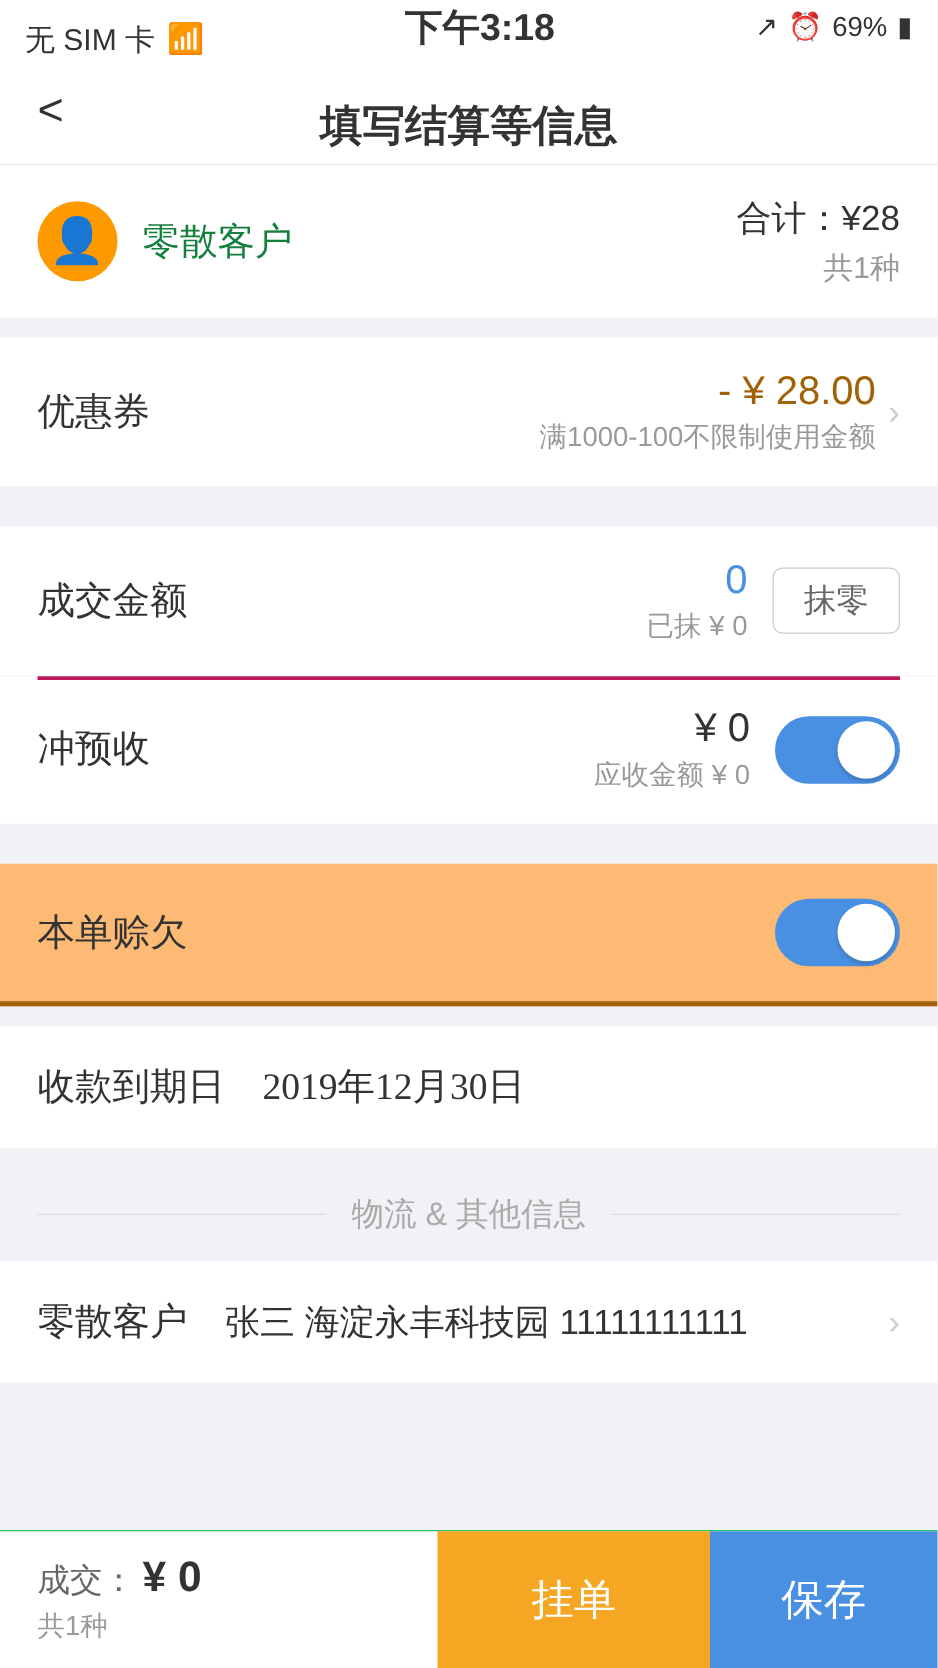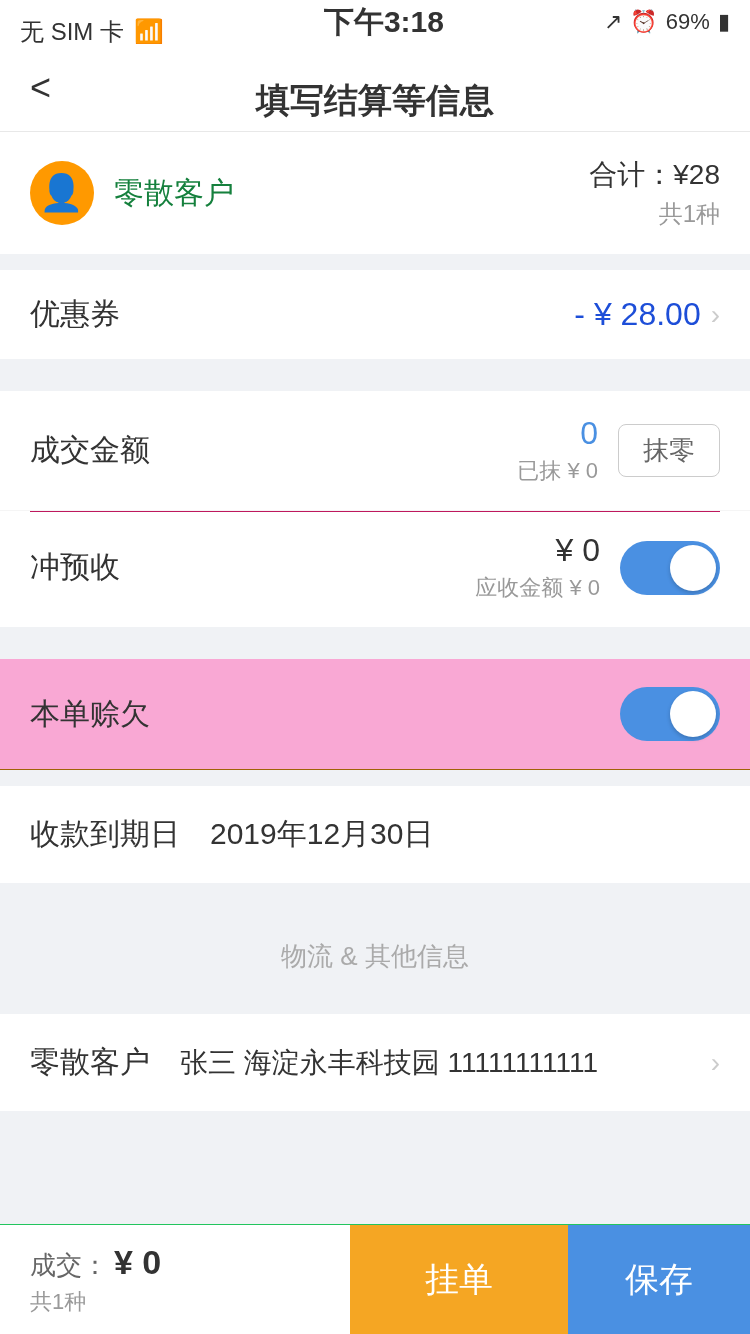--- a/index.html
+++ b/index.html
@@ -83,21 +83,21 @@
     }
     .avatar-icon {
       font-size: 36px;
       color: #fff;
     }
     .customer-name { font-size: 30px; color: #15803d; font-weight: 500; }
     .customer-right { text-align: right; }
     .total-amount { font-size: 28px; color: #333; }
     .total-count { font-size: 24px; color: #999; margin-top: 4px; }
     .coupon-label { font-size: 30px; color: #333; }
-    .coupon-discount { font-size: 32px; color: #1d4ed8; font-weight: 500; }
+    .coupon-discount { font-size: 32px; color: #a16207; font-weight: 500; }
     .coupon-desc { font-size: 22px; color: #999; text-align: right; margin-top: 4px; }
     .coupon-right-wrap { text-align: right; }
     .chevron-right { font-size: 28px; color: #ccc; }
 
     
     .white-section {
       background: #fff;
       margin-bottom: 16px;
     }
 
@@ -154,52 +154,52 @@
     .chong-sub { font-size: 22px; color: #999; margin-top: 4px; }
 
     
     .separator-band {
       height: 16px;
       background: #f0f2f5;
     }
 
     
     .benshen-section {
-      background: #f9a8d4;
+      background: #fdba74;
       padding: 28px 30px;
       display: flex;
       align-items: center;
       justify-content: space-between;
-      border-bottom: 1px solid #a16207;
+      border-bottom: 4px solid #a16207;
       margin-bottom: 16px;
     }
     .benshen-label { font-size: 30px; color: #333; }
 
     
     .due-date-section {
       background: #fff;
       padding: 28px 30px;
       display: flex;
       align-items: center;
       gap: 30px;
       margin-bottom: 0;
+      font-family: Liberation Serif, serif;
     }
     .due-date-label { font-size: 30px; color: #333; }
     .due-date-value { font-size: 30px; color: #333; }
 
     
     .logistics-separator {
       background: #f0f2f5;
       padding: 20px 30px;
       display: flex;
       align-items: center;
       justify-content: center;
       gap: 20px;
       margin: 16px 0 0 0;
-      flex-direction: column;
     }
     .sep-line {
       flex: 1;
       height: 1px;
       background: #ddd;
     }
     .logistics-text {
       font-size: 26px;
       color: #aaa;
     }
@@ -294,20 +294,21 @@
       <div class="total-count">共1种</div>
     </div>
   </div>
 
   <div class="white-section">
     <div style="padding: 24px 30px; display: flex; align-items: center; justify-content: space-between; border-radius: 17px;">
       <div class="coupon-label">优惠券</div>
       <div style="display: flex; align-items: center; gap: 10px;">
         <div class="coupon-right-wrap">
           <div class="coupon-discount">- ¥ 28.00</div>
+          <div class="coupon-desc">满1000-100不限制使用金额</div>
         </div>
         <span class="chevron-right">›</span>
       </div>
     </div>
   </div>
 
   <div class="separator-band"></div>
 
   <div class="white-section">
     <div class="row">
@@ -315,21 +316,21 @@
       <div class="row-right">
         <div class="amount-wrap">
           <div class="amount-value">0</div>
           <div class="amount-sub">已抹  ¥ 0</div>
         </div>
         <button class="round-btn">抹零</button>
       </div>
     </div>
 
     <div style="padding: 0 30px 24px 30px;">
-      <div style="display: flex; align-items: center; justify-content: space-between; padding-top: 20px; border-top: 1px solid #be185d;">
+      <div style="display: flex; align-items: center; justify-content: space-between; padding-top: 20px; border-top: 3px solid #be185d;">
         <div class="row-label">冲预收</div>
         <div style="display: flex; align-items: center; gap: 20px;">
           <div class="chong-amount-wrap">
             <div class="chong-amount">¥ 0</div>
             <div class="chong-sub">应收金额 ¥ 0</div>
           </div>
           <div class="toggle"></div>
         </div>
       </div>
     </div>

